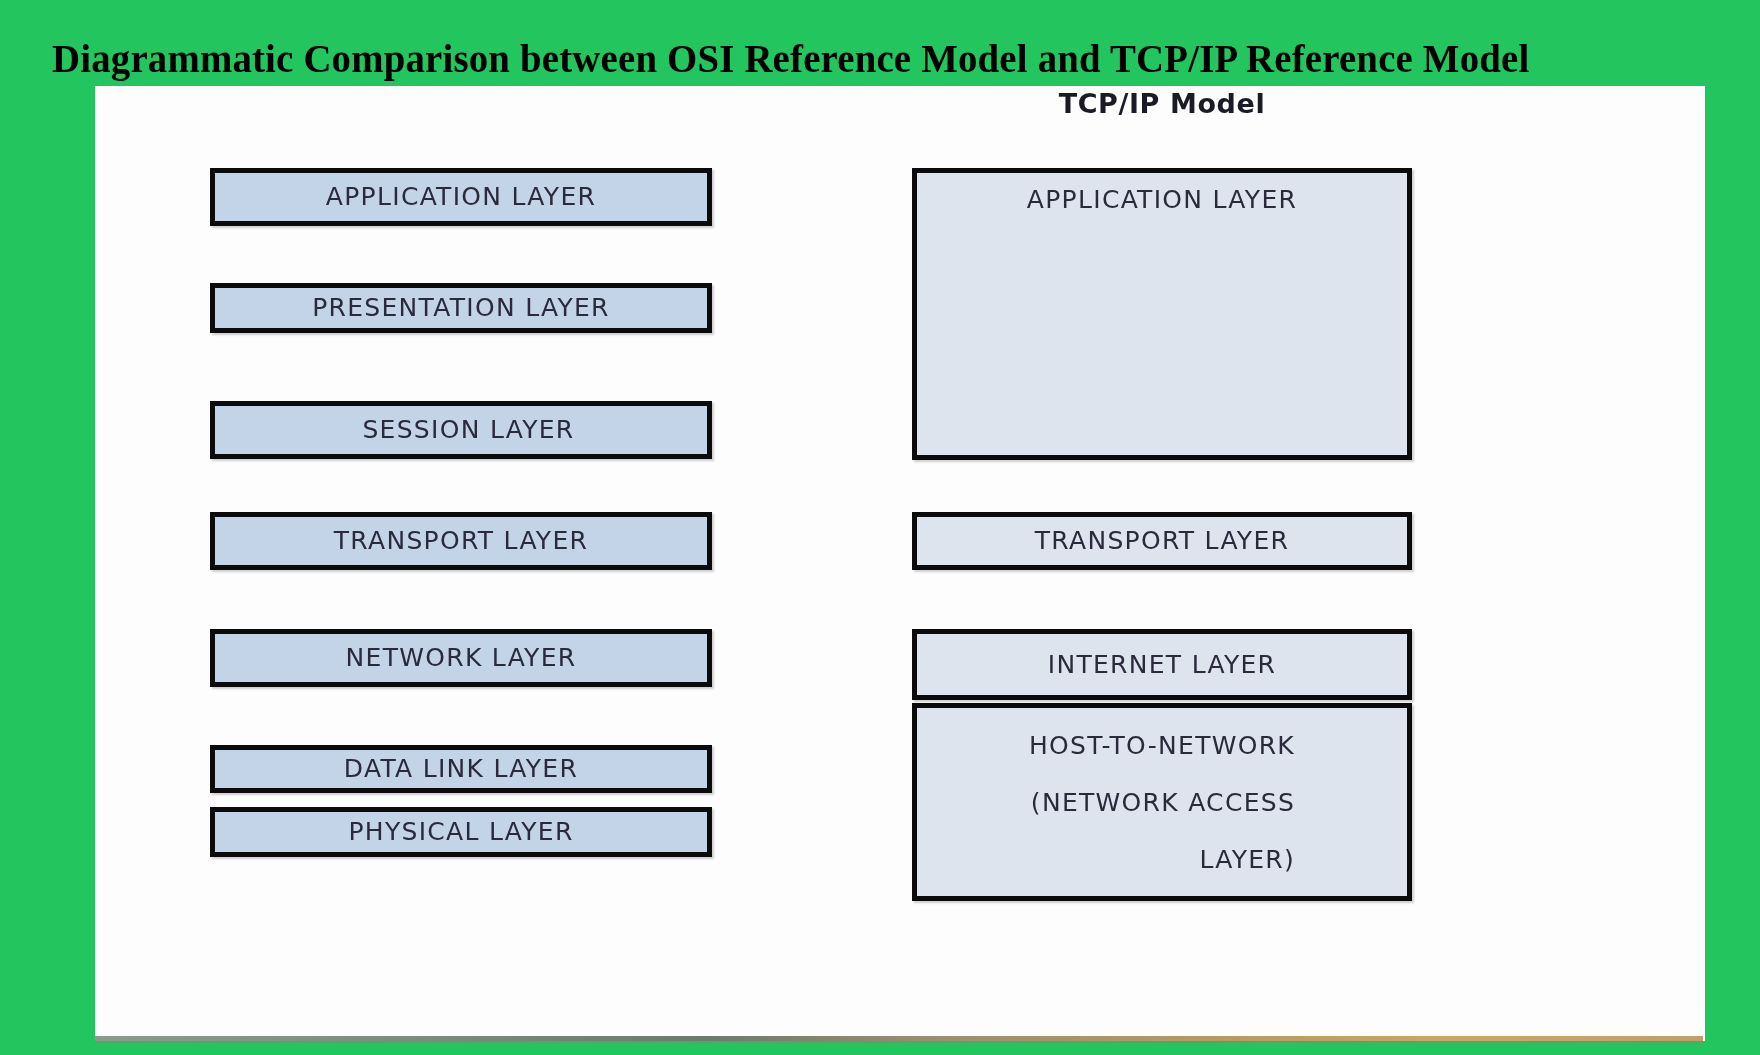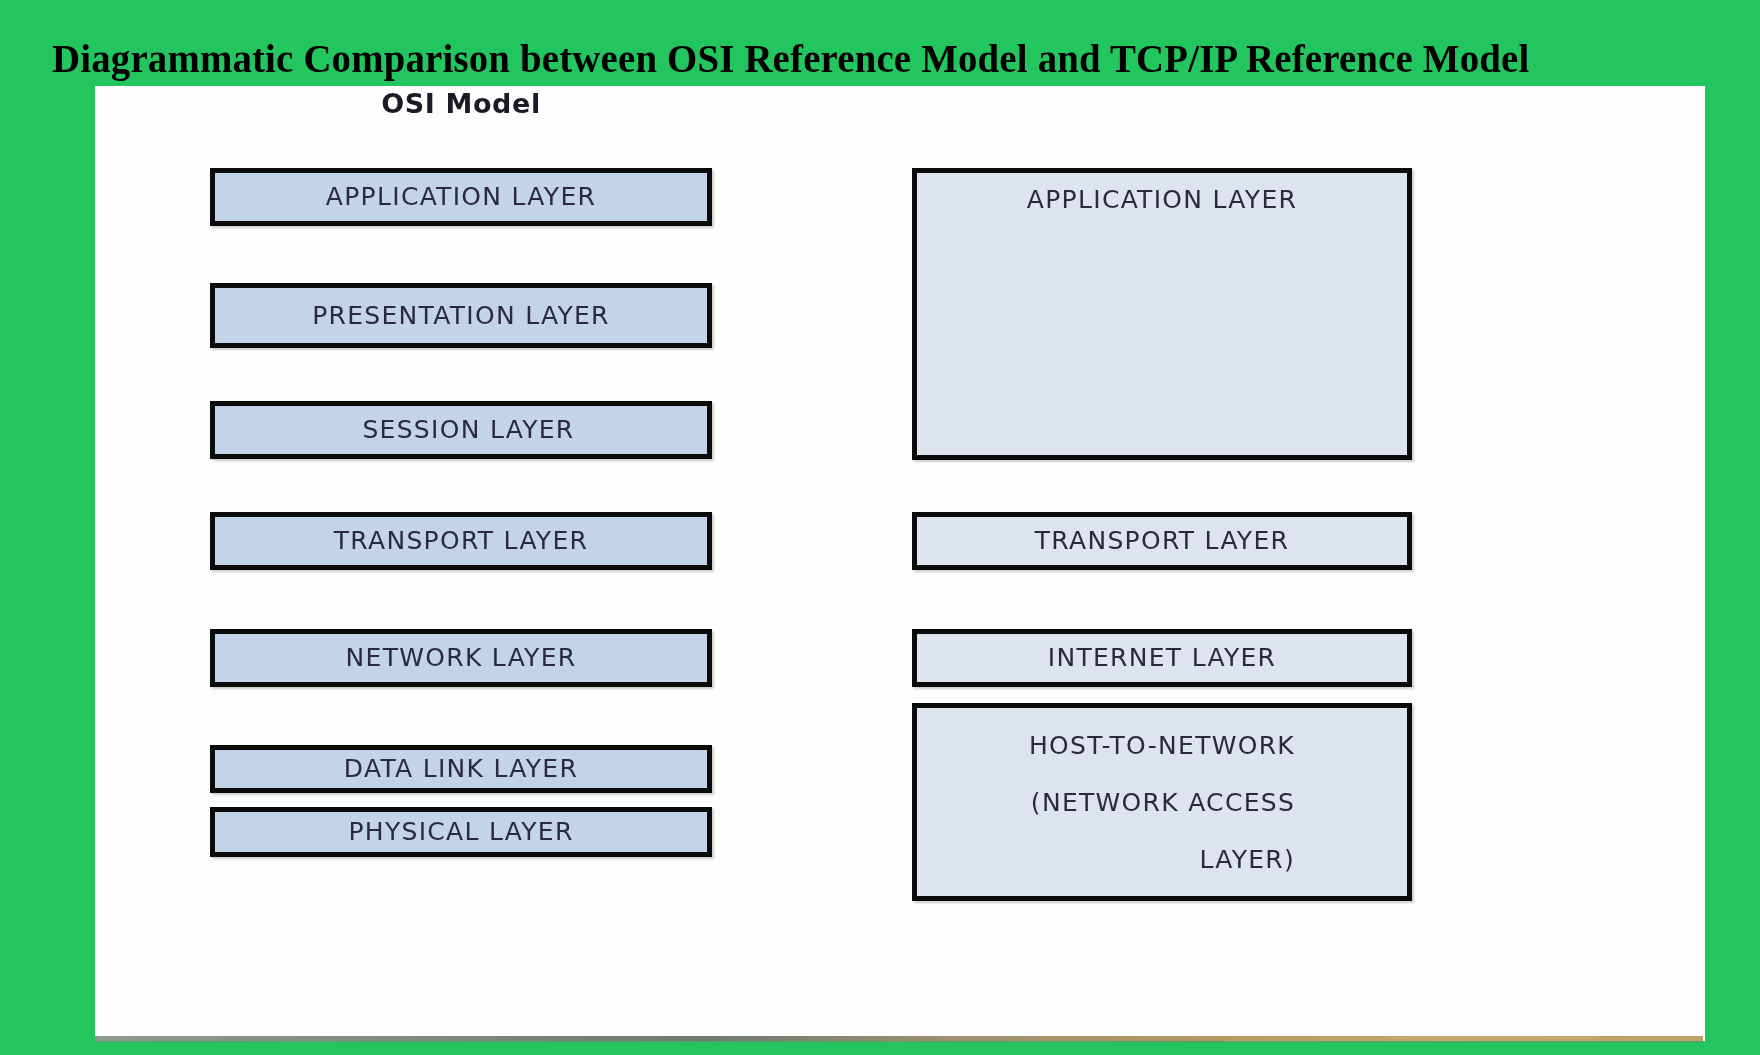--- a/index.html
+++ b/index.html
@@ -128,28 +128,28 @@
 </style>
 </head>
 <body>
 
 <div id="canvas">
 
   <div class="body-band"></div>
 
   <div class="title">Diagrammatic Comparison between OSI Reference Model and TCP/IP Reference Model</div>
 
-  <div class="col-head osi">OSI Model</div>
 
+  <div class="col-head tcp">TCP/IP Model</div>
 
   <div id="osi-stack">
       <div class="layer-box osi" style="top: 168px; height: 58px;">
         <span class="lbl">APPLICATION LAYER</span>
       </div>
-      <div class="layer-box osi" style="top: 283px; height: 65px;">
+      <div class="layer-box osi" style="top: 283px; height: 50px;">
         <span class="lbl">PRESENTATION LAYER</span>
       </div>
       <div class="layer-box osi" style="top: 401px; height: 58px; padding-left: 15px;">
         <span class="lbl">SESSION LAYER</span>
       </div>
       <div class="layer-box osi" style="top: 512px; height: 58px;">
         <span class="lbl">TRANSPORT LAYER</span>
       </div>
       <div class="layer-box osi" style="top: 629px; height: 58px;">
         <span class="lbl">NETWORK LAYER</span>
@@ -161,21 +161,21 @@
         <span class="lbl">PHYSICAL LAYER</span>
       </div>
     </div>
   <div id="tcp-stack">
       <div class="layer-box tcp align-top" style="top: 168px; height: 292px;">
         <span class="lbl">APPLICATION LAYER</span>
       </div>
       <div class="layer-box tcp" style="top: 512px; height: 58px;">
         <span class="lbl">TRANSPORT LAYER</span>
       </div>
-      <div class="layer-box tcp" style="top: 629px; height: 58px;">
+      <div class="layer-box tcp" style="top: 629px; height: 71px;">
         <span class="lbl">INTERNET LAYER</span>
       </div>
       <div class="layer-box tcp multi" style="top: 703px; height: 198px;">
         <span class="lbl">HOST-TO-NETWORK
 (NETWORK ACCESS
 LAYER)</span>
       </div>
     </div>
 
   <div class="bottom-rule"></div>

